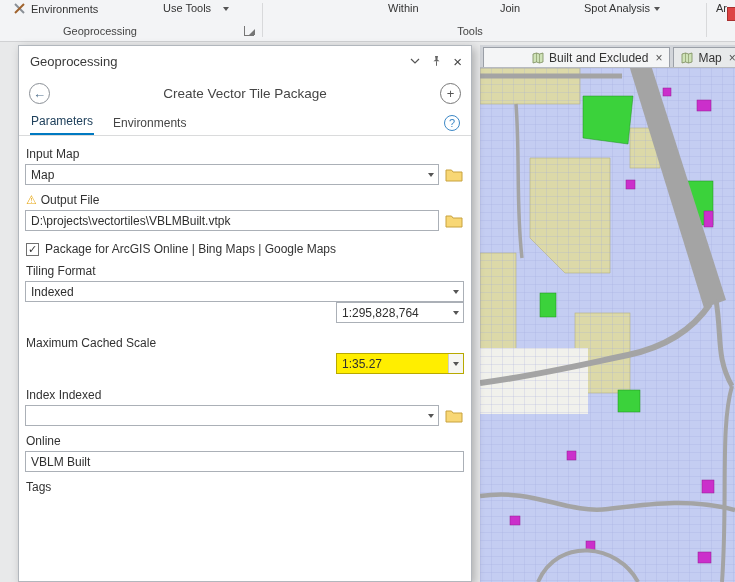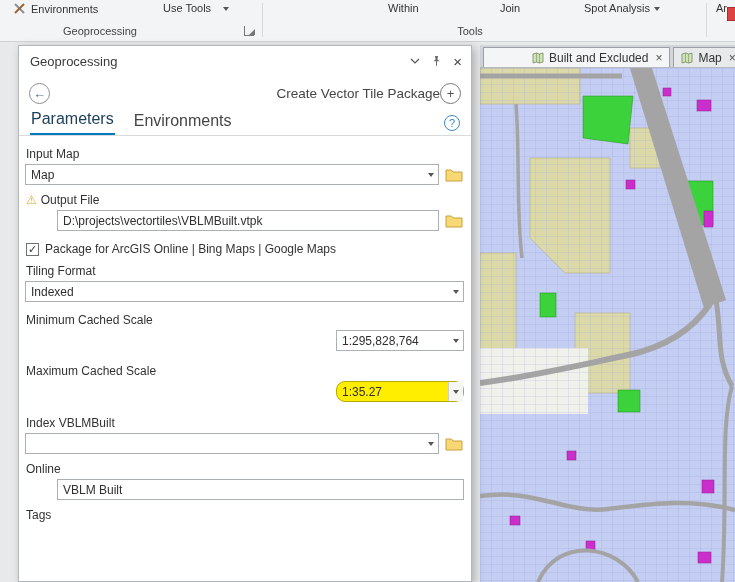--- a/index.html
+++ b/index.html
@@ -25,44 +25,44 @@
   .r-redicon { position:absolute; left:727px; top:7px; width:9px; height:14px; background:#dd4343; border:1px solid #a82f2f; }
 
   
   .panel { position:absolute; left:18px; top:45px; width:454px; bottom:0; background:#fff; border:1px solid #b2b7bd; box-shadow:3px 3px 9px rgba(0,0,0,.25); z-index:5; }
   .panel-header { height:30px; display:flex; align-items:center; padding:0 9px 0 11px; }
   .panel-title { flex:1; font-size:13px; color:#3a3a3a; }
   .ph-icon { margin-left:11px; display:flex; align-items:center; color:#555; cursor:default; }
   .close-glyph { font-size:15px; line-height:1; color:#444; }
   .tool-header { height:34px; display:flex; align-items:center; padding:0 10px; }
   .circle-btn { width:21px; height:21px; border:1px solid #8a8f96; border-radius:50%; display:flex; align-items:center; justify-content:center; color:#4d6e8c; font-size:13px; line-height:1; background:#fff; }
-  .tool-title { flex:1; text-align:right; font-size:13.5px; color:#454545; }
+  .tool-title { flex:1; text-align:center; font-size:13.5px; color:#454545; }
   .tabs-row { height:26px; display:flex; align-items:flex-end; padding:0 11px; border-bottom:1px solid #dadbdc; }
-  .tab { font-size:16px; padding:0 1px 5px; margin-right:18px; }
+  .tab { font-size:12px; padding:0 1px 5px; margin-right:18px; }
   .tab.active { color:#20415c; border-bottom:2px solid #0079c1; }
   .tab.inactive { color:#454545; }
   .help-btn { margin-left:auto; margin-bottom:4px; width:16px; height:16px; border:1px solid #3d88c6; border-radius:50%; color:#3d88c6; font-size:11px; display:flex; align-items:center; justify-content:center; background:#fff; }
 
   .form { padding:9px 7px 0 6px; }
   .f-label { display:flex; align-items:center; gap:4px; margin:8px 0 3px 1px; color:#323232;text-align:right; }
   .f-label.first { margin-top:2px; }
   .warn-glyph { color:#e7a714; font-size:12px; line-height:1; }
   .control-row { display:flex; align-items:center; gap:5px; }
   .combo, .tbox { flex:1; height:21px; border:1px solid #abb0b7; background:#fff; display:flex; align-items:center; padding:0 16px 0 5px; position:relative; font-size:12px; color:#2f2f2f; min-width:0; }
-  .tbox { padding-right:12px; font-family:"Liberation Sans","DejaVu Sans",sans-serif; width:100%;margin-left:32px; }
+  .tbox { padding-right:12px; font-family:"Liberation Sans","DejaVu Sans",sans-serif; width:100%; }
   input.tbox { outline:none; }
   .combo .val { flex:1; white-space:nowrap; overflow:hidden; }
   .arrow-btn { position:absolute; right:0; top:0; bottom:0; width:15px; display:flex; align-items:center; justify-content:center; background:transparent; }
   .tri { width:0; height:0; border-left:3.5px solid transparent; border-right:3.5px solid transparent; border-top:4px solid #555; }
   .folder-btn { width:20px; height:17px; display:flex; align-items:center; justify-content:center; flex:0 0 auto; }
   .check-row { display:flex; align-items:center; gap:6px; margin:11px 0 2px 1px; }
   .checkbox { width:13px; height:13px; border:1px solid #707070; background:#fff; display:flex; align-items:center; justify-content:center; font-size:11px; color:#333; line-height:1; }
   .scale-row { display:flex; justify-content:flex-end; margin:0; }
   .scale-combo { width:128px; flex:0 0 128px; }
-  .scale-combo.highlight { background:#ffee00; border-color:#b8a900;border-radius:9px; }
+  .scale-combo.highlight { background:#ffee00; border-color:#b8a900; }
   .scale-combo.highlight .arrow-btn { background:#f6f6f2; border-left:1px solid #cfcfc7; }
 
   
   .map-area { position:absolute; left:480px; top:45px; right:0; bottom:0; }
   .view-tabs { height:23px; background:#d2d5da; border-bottom:1px solid #b7bac0; display:flex; align-items:stretch; padding:2px 0 0 3px; }
   .view-tab { display:flex; align-items:center; gap:5px; padding:0 7px; font-size:12px; color:#333; border:1px solid #9ba0a8; border-bottom:none; background:#e7e9ea; margin-right:3px; white-space:nowrap; }
   .view-tab.active { background:#f4f5f6;padding-left:48px; }
   .tab-close { font-size:12px; color:#555; line-height:1; margin-left:2px; }
   .map-canvas { position:absolute; top:23px; left:0; right:0; bottom:0; background:#c4cdf2; }
   .map-canvas svg { display:block; width:100%; height:100%; }
@@ -185,23 +185,20 @@
     </div>
     <div class="control-row">
       <div class="combo">
         <span class="val">Indexed</span>
         <span class="arrow-btn">
             <span class="tri"></span>
           </span>
       </div>
     </div>
 
-    <div class="f-label" style="margin-top:11px;">
-      <span>Minimum Cached Scale</span>
-    </div>
     <div class="scale-row">
       <div class="combo scale-combo">
         <span class="val">1:295,828,764</span>
         <span class="arrow-btn">
             <span class="tri"></span>
           </span>
       </div>
     </div>
 
     <div class="f-label" style="margin-top:13px;">
@@ -210,21 +207,21 @@
     <div class="scale-row">
       <div class="combo scale-combo highlight">
         <span class="val">1:35.27</span>
         <span class="arrow-btn">
             <span class="tri"></span>
           </span>
       </div>
     </div>
 
     <div class="f-label" style="margin-top:14px;">
-      <span>Index VBLMBuilt</span>
+      <span>Index Indexed</span>
     </div>
     <div class="control-row">
       <div class="combo">
         <span class="val"></span>
         <span class="arrow-btn">
             <span class="tri"></span>
           </span>
       </div>
       <span class="folder-btn">
         <svg width="18" height="14" viewBox="0 0 18 14">

